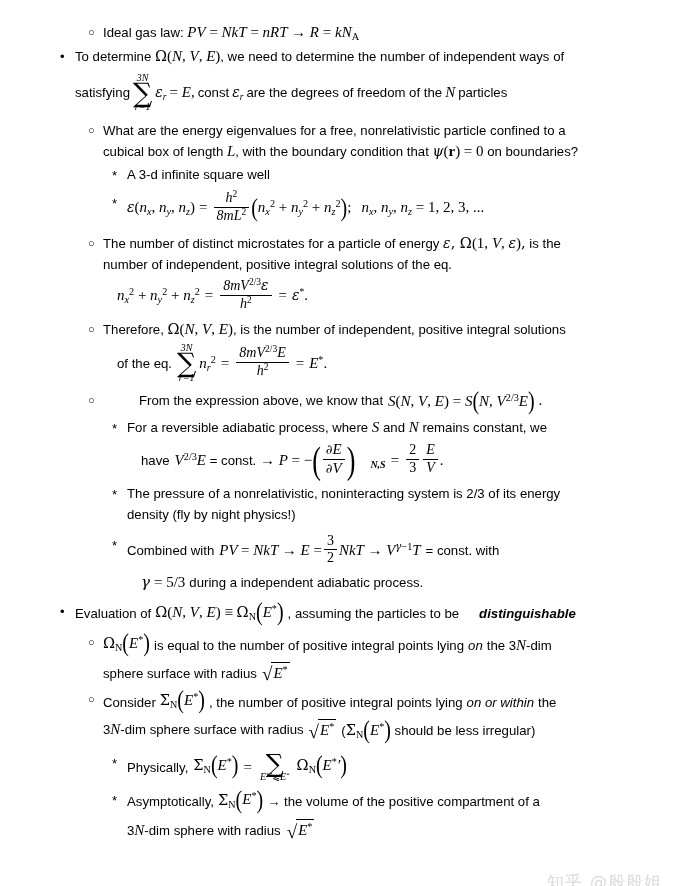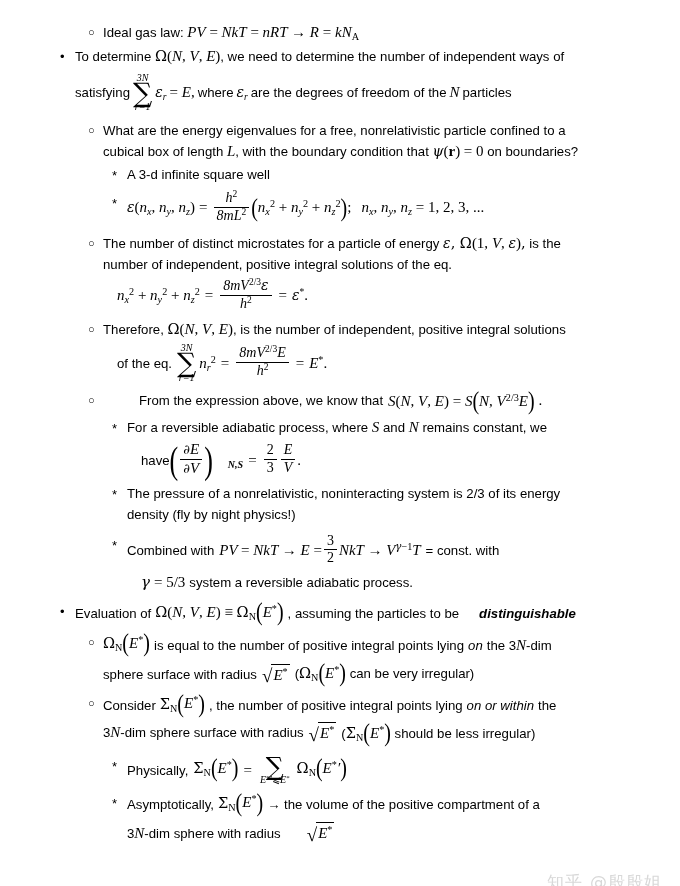--- a/index.html
+++ b/index.html
@@ -240,21 +240,21 @@
     <span class="marker dot"></span>
     <span class="body-text" style="display:flex;align-items:center;flex-wrap:wrap;">
       <span>satisfying</span>
       <span class="bigsum">
         <span class="lim top">3N</span>
         <span class="sig">∑</span>
         <span class="lim bot">r=1</span>
       </span>
       <span class="gi">ε<sub>r</sub></span>
       <span class="mr" style="margin:0 3px;">= <span class="m">E</span>,</span>
-      <span>where</span>
+      <span>const</span>
       <span class="gi" style="margin:0 3px;">ε<sub>r</sub></span>
       <span>are the degrees of freedom of the</span>
       <span class="m" style="margin:0 3px;">N</span>
       <span>particles</span>
     </span>
   </div>
 
   <div class="row lv2" style="margin-top:7px;">
     <span class="marker circ">○</span>
     <span class="body-text">
@@ -360,20 +360,21 @@
       <span>and</span>
       <span class="m">N</span>
       <span>remains constant, we</span>
     </span>
   </div>
 
   <div class="row lv3" style="margin-top:4px;">
     <span class="marker star"></span>
     <span class="body-text" style="display:flex;align-items:center;padding-left:14px;">
       <span>have</span>
+      <span class="m" style="margin-left:5px;">V<sup class="up">2/3</sup>E <span class="mr" style="font-family:'Liberation Sans',sans-serif;font-size:13.2px;">= const.</span> <span class="mr">→</span> P <span class="mr">= −</span></span>
       <span class="parengrp">
         <span class="tpar xl">(</span>
         <span class="frac small">
           <span class="num mu">∂<span class="m">E</span></span>
           <span class="den mu">∂<span class="m">V</span></span>
         </span>
         <span class="tpar xl">)</span>
         <span class="sublab">N,S</span>
       </span>
       <span class="mr" style="margin:0 5px;">=</span>
@@ -409,21 +410,21 @@
       <span class="m">NkT <span class="mr">→</span> V<sup class="up"><span class="gi" style="font-size:inherit;">γ</span>−1</sup>T</span>
       <span style="margin-left:5px;">= const. with</span>
     </span>
   </div>
 
   <div class="row lv3" style="margin-top:5px;">
     <span class="marker star"></span>
     <span class="body-text" style="display:flex;align-items:center;padding-left:14px;">
       <span class="gi" style="font-size:15px;">γ</span>
       <span class="mr" style="margin:0 4px;">= 5/3</span>
-      <span>system a reversible adiabatic process.</span>
+      <span>during a independent adiabatic process.</span>
     </span>
   </div>
 
   <div class="row lv1" style="margin-top:8px;">
     <span class="marker dot">•</span>
     <span class="body-text" style="display:flex;align-items:center;flex-wrap:wrap;">
       <span>Evaluation of</span>
       <span class="mu" style="margin:0 4px;">Ω<span class="mr">(</span><span class="m">N</span><span class="mr">, </span><span class="m">V</span><span class="mr">, </span><span class="m">E</span><span class="mr">) ≡ </span>Ω<span class="subN">N</span><span class="tpar">(</span><span class="m">E<sup class="up">*</sup></span><span class="tpar">)</span></span>
       <span>, assuming the particles to be</span>
       <span class="bi" style="margin-left:20px;">distinguishable</span>
@@ -437,21 +438,20 @@
         <span class="mu">Ω<span class="subN">N</span><span class="tpar">(</span><span class="m">E<sup class="up">*</sup></span><span class="tpar">)</span></span>
         <span style="margin-left:4px;">is equal to the number of positive integral points lying</span>
         <span class="it" style="margin:0 4px;">on</span>
         <span>the 3<span class="m">N</span>-dim</span>
       </span>
       <span style="display:flex;align-items:center;flex-wrap:wrap;margin-top:4px;">
         <span>sphere surface with radius</span>
         <span class="sqrt" style="margin:0 5px;">
           <span class="rad">√</span><span class="radicand">E<sup class="up">*</sup></span>
         </span>
-        <span>(<span class="mu">Ω<span class="subN">N</span><span class="tpar">(</span><span class="m">E<sup class="up">*</sup></span><span class="tpar">)</span></span> can be very irregular)</span>
       </span>
     </span>
   </div>
 
   <div class="row lv2" style="margin-top:5px;">
     <span class="marker circ">○</span>
     <span class="body-text">
       <span style="display:flex;align-items:center;flex-wrap:wrap;">
         <span>Consider</span>
         <span class="mu" style="margin:0 4px;">Σ<span class="subN">N</span><span class="tpar">(</span><span class="m">E<sup class="up">*</sup></span><span class="tpar">)</span></span>
@@ -484,21 +484,21 @@
   </div>
 
   <div class="row lv3" style="margin-top:6px;">
     <span class="marker star">*</span>
     <span class="body-text">
       <span style="display:flex;align-items:center;flex-wrap:wrap;">
         <span>Asymptotically,</span>
         <span class="mu" style="margin:0 4px;">Σ<span class="subN">N</span><span class="tpar">(</span><span class="m">E<sup class="up">*</sup></span><span class="tpar">)</span></span>
         <span>→ the volume of the positive compartment of a</span>
       </span>
-      <span style="display:flex;align-items:center;flex-wrap:wrap;margin-top:5px;gap:20px;">
+      <span style="display:flex;align-items:center;flex-wrap:wrap;margin-top:5px;">
         <span>3<span class="m">N</span>-dim sphere with radius</span>
         <span class="sqrt" style="margin-left:6px;">
           <span class="rad">√</span><span class="radicand">E<sup class="up">*</sup></span>
         </span>
       </span>
     </span>
   </div>
 
   <div class="watermark">
     <span>知乎</span>

